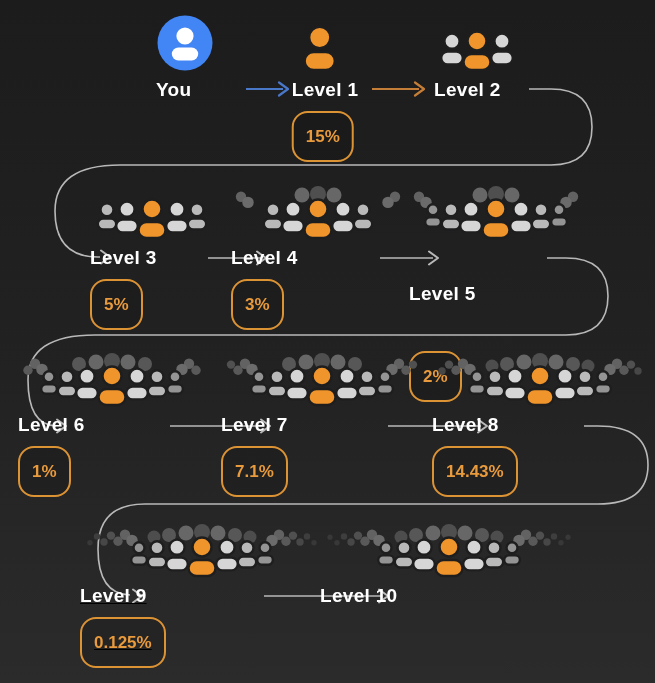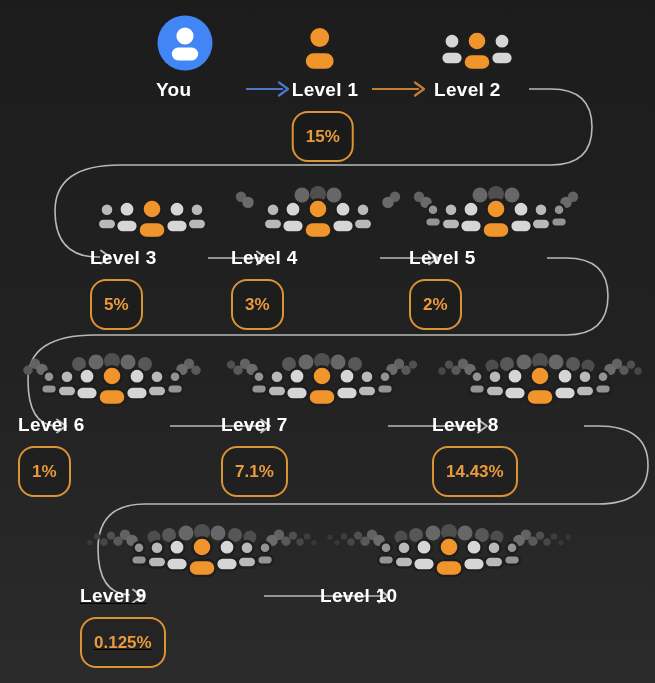--- a/index.html
+++ b/index.html
@@ -130,21 +130,21 @@
             <rect x="-35.8" y="-4.4" width="21.6" height="12.8" rx="6.4" fill="#d6d6d6" stroke="#1e1e1f" stroke-width="2.4"></rect>
             <circle cx="25" cy="-14.8" r="7.6" fill="#d6d6d6" stroke="#1e1e1f" stroke-width="2.4"></circle>
             <rect x="14.2" y="-4.4" width="21.6" height="12.8" rx="6.4" fill="#d6d6d6" stroke="#1e1e1f" stroke-width="2.4"></rect>
             <circle cx="0" cy="-15.0" r="9.5" fill="#f0952c" stroke="#1e1e1f" stroke-width="2.4"></circle>
             <rect x="-13.5" y="-2.0" width="27.0" height="16.0" rx="8.0" fill="#f0952c" stroke="#1e1e1f" stroke-width="2.4"></rect>
           </svg>
         </div>
         <div class="node-label">Level 4</div>
         <div class="percent-badge">3%</div>
       </div>
-      <div class="node" style="left: 496px; top: 184px;">
+      <div class="node" style="left: 496px; top: 184px; gap: 36px;">
         <div class="icon-box">
           <svg width="174" height="56" viewBox="-87 -40 174 56">
             <circle cx="77" cy="-27.2" r="5.2" fill="rgb(98,98,98)"></circle>
             <circle cx="-77" cy="-27.2" r="5.2" fill="rgb(98,98,98)"></circle>
             <circle cx="70" cy="-21.6" r="5.7" fill="rgb(107,107,107)"></circle>
             <circle cx="-70" cy="-21.6" r="5.7" fill="rgb(107,107,107)"></circle>
             <circle cx="16" cy="-29" r="7.5" fill="#676767"></circle>
             <circle cx="-16" cy="-29" r="7.5" fill="#676767"></circle>
             <circle cx="0" cy="-30" r="8" fill="#4f4f4f"></circle>
             <circle cx="-63" cy="-14.2" r="5.5" fill="#949494" stroke="#1e1e1f" stroke-width="2.4"></circle>

